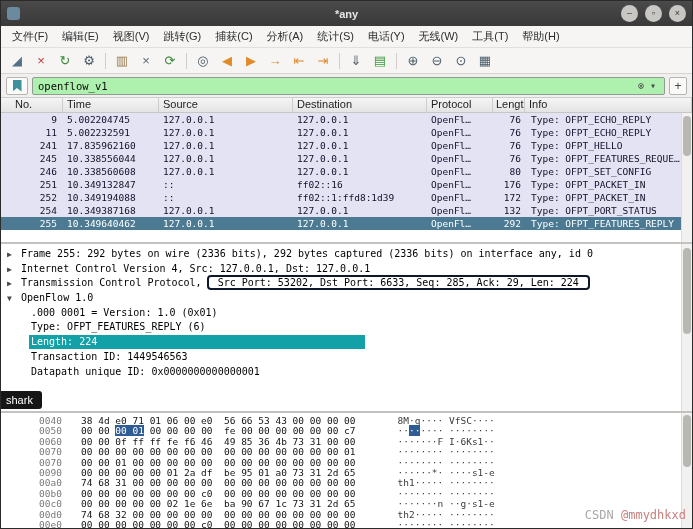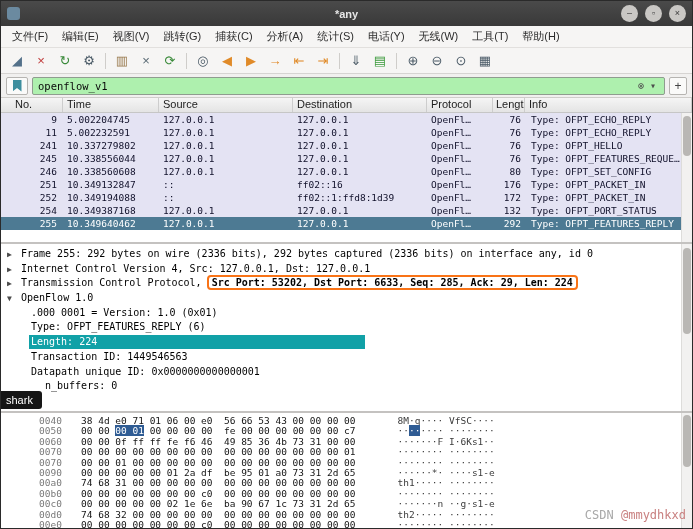--- a/index.html
+++ b/index.html
@@ -54,21 +54,21 @@
   .sb-hex  { top:0; bottom:0; }
   .sb-thumb{ position:absolute; left:1px; right:1px; background:#b9b7b4; border-radius:5px; }
 
   
   .details { position:relative; height:169px; background:#ffffff; border-top:2px solid #c4c2c0; padding-top:3px; font-family:"DejaVu Sans Mono", monospace; font-size:10px; color:#000; overflow:hidden; }
   .dline { height:14.7px; line-height:14.7px; white-space:nowrap; padding-left:6px; }
   .dline .arrow { display:inline-block; width:14px; color:#4a4a4a; font-size:8px; }
   .dline.child { padding-left:30px; }
   .dline.shifted { padding-left:44px; }
   .teal { background:#11a1a7; color:#ffffff; display:inline-block; width:336px; height:14px; line-height:14px; padding-left:2px; margin-left:-2px; }
-  .annot { border:2px solid #f97316; border-radius:4px; padding:0 3px; margin-left:-1px; position:relative; z-index:2;font-weight:bold; }
+  .annot { border:2px solid #0f172a; border-radius:4px; padding:0 9px; margin-left:-1px; position:relative; z-index:2; }
 
   .tooltip { position:absolute; left:0; top:147px; background:#161616; color:#ffffff; font-family:"Liberation Sans", sans-serif; font-size:11px; padding:3px 9px 3px 5px; border-radius:0 3px 3px 0; z-index:6; }
 
   
   .hexpane { position:relative; height:119px; background:#ffffff; border-top:2px solid #c4c2c0; padding-top:3px; font-family:"DejaVu Sans Mono", monospace; font-size:9.5px; color:#141414; overflow:hidden; }
   .hrow { height:10.4px; line-height:10.4px; display:flex; }
   .hoff { color:#7a7a7a; width:28px; margin-left:38px; white-space:pre; }
   .hbytes { margin-left:14px; white-space:pre; }
   .hascii { margin-left:42px; white-space:pre; color:#3c3c3c; }
   .hsel { background:#2f5c94; color:#ffffff; }
@@ -168,21 +168,21 @@
           <span class="c-no">11</span>
           <span class="c-time">5.002232591</span>
           <span class="c-src">127.0.0.1</span>
           <span class="c-dst">127.0.0.1</span>
           <span class="c-proto">OpenFl…</span>
           <span class="c-len">76</span>
           <span class="c-info">Type: OFPT_ECHO_REPLY</span>
         </div>
         <div class="prow">
           <span class="c-no">241</span>
-          <span class="c-time">10.337279802</span>
+          <span class="c-time">17.835962160</span>
           <span class="c-src">127.0.0.1</span>
           <span class="c-dst">127.0.0.1</span>
           <span class="c-proto">OpenFl…</span>
           <span class="c-len">76</span>
           <span class="c-info">Type: OFPT_HELLO</span>
         </div>
         <div class="prow">
           <span class="c-no">245</span>
           <span class="c-time">10.338556044</span>
           <span class="c-src">127.0.0.1</span>
@@ -246,21 +246,20 @@
     <div>
         <div class="dline"><span class="arrow">▶</span><span>Frame 255: 292 bytes on wire (2336 bits), 292 bytes captured (2336 bits) on interface any, id 0</span></div>
         <div class="dline"><span class="arrow">▶</span><span>Internet Control Version 4, Src: 127.0.0.1, Dst: 127.0.0.1</span></div>
         <div class="dline"><span class="arrow">▶</span><span>Transmission Control Protocol, </span><span class="annot">Src Port: 53202, Dst Port: 6633, Seq: 285, Ack: 29, Len: 224</span></div>
         <div class="dline"><span class="arrow">▼</span><span>OpenFlow 1.0</span></div>
         <div class="dline child"><span>.000 0001 = Version: 1.0 (0x01)</span></div>
         <div class="dline child"><span>Type: OFPT_FEATURES_REPLY (6)</span></div>
         <div class="dline child"><span class="teal">Length: 224</span></div>
         <div class="dline child"><span>Transaction ID: 1449546563</span></div>
         <div class="dline child"><span>Datapath unique ID: 0x0000000000000001</span></div>
-        <div class="dline child shifted"><span>n_buffers: 0</span></div>
       </div>
     <div class="sb sb-det">
       <div class="sb-thumb" style="top:4px;height:86px"></div>
     </div>
     <div class="tooltip">shark</div>
   </div>
 
   <div class="hexpane">
     <div>
         <div class="hrow">

